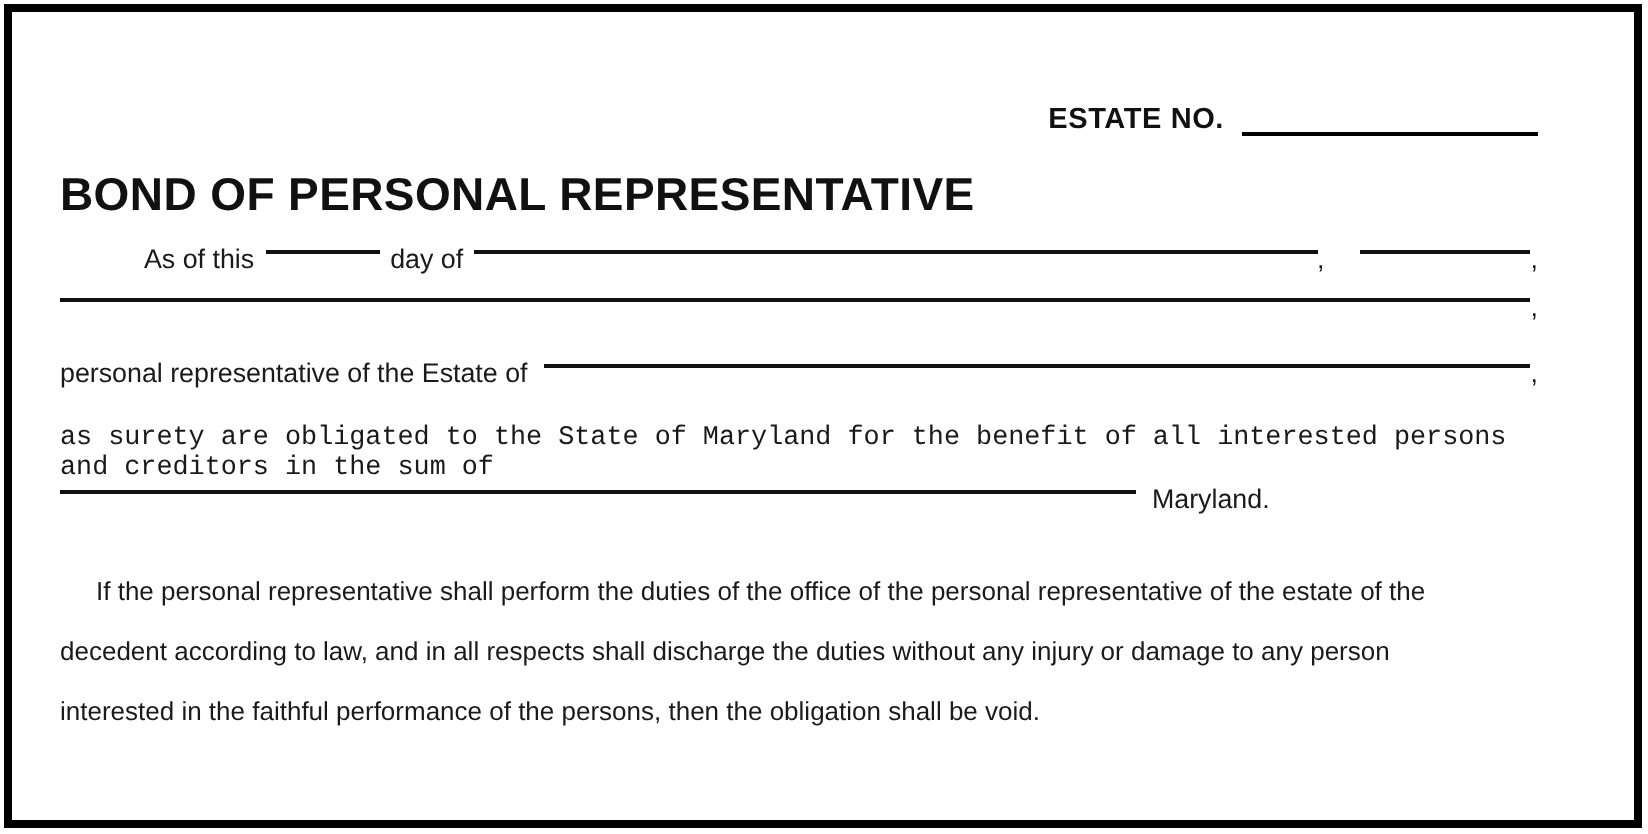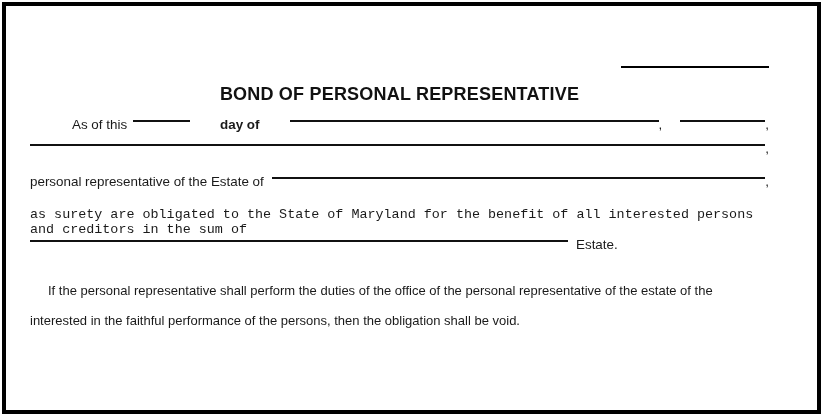--- a/index.html
+++ b/index.html
@@ -16,46 +16,47 @@
     margin-top:40px; height:22px;
     display:flex; justify-content:flex-end; align-items:flex-end;
     font-weight:bold; font-size:14.5px; letter-spacing:0.3px; color:#111;
   }
   .blank {
     display:inline-block; height:3px;
     border-bottom:2px solid #111;
   }
   .estate-blank { width:148px; margin-left:9px; border-bottom-width:2.5px; border-bottom-color:#000; }
   .title {
-    margin:16px 0 0 0; text-align:center;
-    font-size:18px; font-weight:bold; letter-spacing:0.2px; color:#111;
+    margin:16px 0 0 0; text-align:left;
+    font-size:23px; font-weight:bold; letter-spacing:0.2px; color:#111;
     line-height:1.15;
   }
   .form-row {
     display:flex; font-size:13.4px;
   }
   .r1 { height:24px; margin-top:12px; padding-left:42px; }
   .r2, .r3, .r4 { height:33px; }
   .r5 { height:30px;font-family:Liberation Mono, monospace; }
   .r6 { height:27px; }
   .grow { flex:1 1 auto; }
   .ml6 { margin-left:6px; } .ml8 { margin-left:8px; }
-  .ml12 { margin-left:12px; } .ml14 { margin-left:30px;font-weight:bold; } .ml18 { margin-left:18px; }
+  .ml12 { margin-left:12px; } .ml14 { margin-left:5px; } .ml18 { margin-left:18px; }
   .w57 { width:57px; } .w85 { width:85px; } .w538 { width:538px; flex:0 0 auto; }
   .comma { flex:0 0 auto; }
   .para { margin-top:12px; font-size:13px; line-height:30px; }
   .para-line { white-space:nowrap; }
   .para-line.indent { text-indent:18px; }
 </style>
 </head>
 <body>
 
 <div class="page">
 
   <div class="estate-row">
+    <span>ESTATE NO.</span>
     <span class="blank estate-blank"></span>
   </div>
 
   <div class="title">BOND OF PERSONAL REPRESENTATIVE</div>
 
   <div class="form-row r1">
     <span>As of this</span>
     <span class="blank w57 ml6"></span>
     <span class="ml14">day of</span>
     <span class="blank grow ml14"></span>
@@ -75,21 +76,22 @@
     <span class="comma">,</span>
   </div>
 
 
   <div class="form-row r5">
     <span>as surety are obligated to the State of Maryland for the benefit of all interested persons and creditors in the sum of</span>
   </div>
 
   <div class="form-row r6">
     <span class="blank w538"></span>
-    <span class="ml8">Estate.</span>
+    <span class="ml8">Maryland.</span>
   </div>
 
   <div class="para">
     <div class="para-line indent">If the personal representative shall perform the duties of the office of the personal representative of the estate of the</div>
+    <div class="para-line">decedent according to law, and in all respects shall discharge the duties without any injury or damage to any person</div>
     <div class="para-line">interested in the faithful performance of the persons, then the obligation shall be void.</div>
   </div>
 
 </div>
 
 </body></html>

